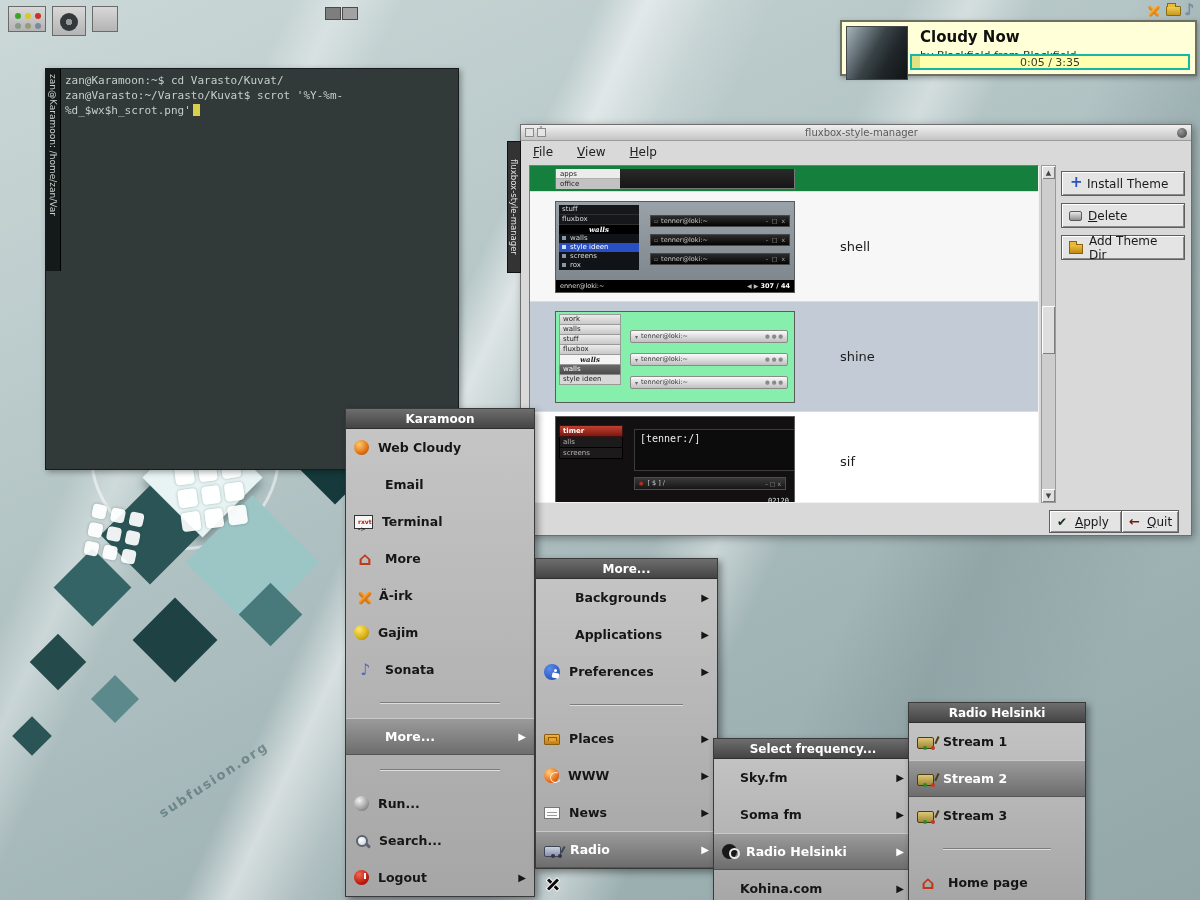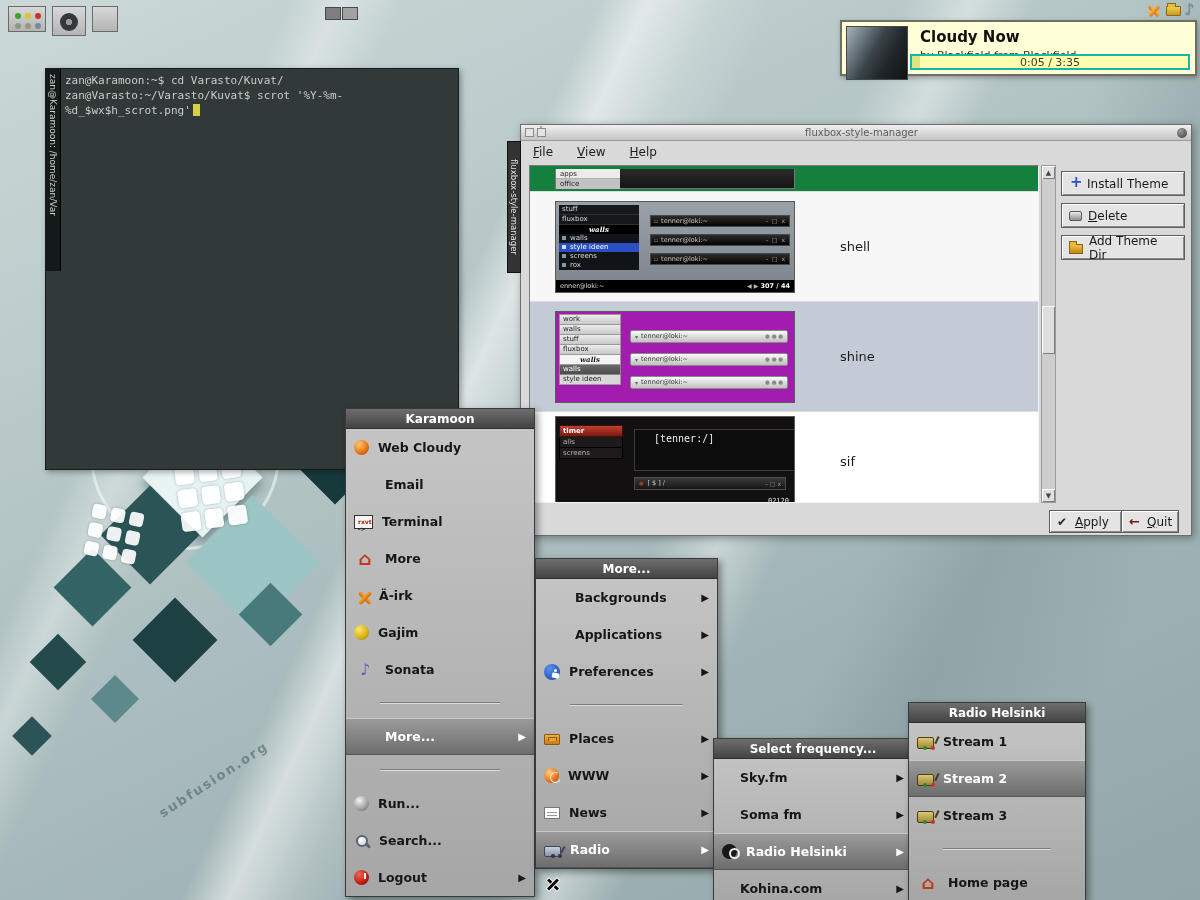--- a/index.html
+++ b/index.html
@@ -110,39 +110,39 @@
   .shp-tb { height:12px; background:linear-gradient(#2c2c2c,#040404); border:1px solid #484848; color:#c8c8c8;
     font-size:6.5px; display:flex; align-items:center; padding:0 3px; margin-bottom:7px; white-space:nowrap; }
   .shp-tb::before { content:"▫"; margin-right:3px; font-size:6px; color:#8a8a8a; }
   .shp-tb::after { content:"- □ x"; margin-left:auto; font-size:6px; letter-spacing:1px; color:#aaa; }
   .shp-status { position:absolute; left:0; right:0; bottom:0; height:12px; background:#000; color:#ddd; font-size:6.5px;
     display:flex; align-items:center; justify-content:space-between; padding:0 4px; }
   .shp-pager { font-weight:bold; color:#fff; }
   .shp-pager::before { content:"◀ ▶  "; font-size:6px; color:#bbb; }
 
   
-  .prev-shine { background:#a21caf; }
+  .prev-shine { background:#86efac; }
   .snp-menu { position:absolute; left:3px; top:2px; width:62px; font-size:7px; color:#1e1e1e; line-height:9px; }
   .snp-top { background:linear-gradient(#ececec,#c8c8c8); border:1px solid #9a9a9a; border-bottom:none; padding:0 3px; }
   .snp-title { background:#f4f4f4; border:1px solid #9a9a9a; font-family:"DejaVu Serif", serif; font-style:italic; font-weight:bold; text-align:center; }
   .snp-dark { background:linear-gradient(#6a6a6a,#4c4c4c); color:#fff; border:1px solid #888; border-top:none; padding:0 3px; }
   .snp-lite { background:#d8d8d8; border:1px solid #9a9a9a; border-top:none; padding:0 3px; }
   .snp-wins { position:absolute; left:74px; top:18px; width:158px; }
   .snp-tb { height:13px; background:linear-gradient(#fbfbfb,#c0c0c0); border:1px solid #8a8a8a; border-radius:2px;
     margin-bottom:10px; display:flex; align-items:center; font-size:6.5px; color:#333; padding:0 4px; white-space:nowrap; }
   .snp-tb::before { content:"▾"; margin-right:3px; font-size:6px; color:#666; }
   .snp-tb::after { content:"● ● ●"; margin-left:auto; font-size:5.5px; color:#8a8a8a; }
 
   
   .prev-sif { background:#121010; }
   .sfp-menu { position:absolute; left:3px; top:8px; width:64px; font-size:7px; line-height:10px; }
   .sfp-title { background:linear-gradient(#c04030,#7e1810); color:#fff; padding:0 3px; font-weight:bold; border:1px solid #3a1210; }
   .sfp-item { background:#1c1a1a; color:#b8b4b4; padding:0 3px; border:1px solid #000; border-top:none; }
   .sfp-term { position:absolute; left:78px; top:12px; width:176px; height:42px; background:#0c0c0c; border:1px solid #3c3c3c;
-    color:#ececec; font-family:"DejaVu Sans Mono", monospace; font-size:10px; padding:3px 19px; }
+    color:#ececec; font-family:"DejaVu Sans Mono", monospace; font-size:10px; padding:3px 5px; }
   .sfp-tb { position:absolute; left:78px; top:60px; width:152px; height:13px; background:linear-gradient(#3a3a3a,#161616);
     border:1px solid #4c4c4c; color:#c8c8c8; font-size:6.5px; display:flex; align-items:center; padding:0 4px; }
   .sfp-tb::before { content:"●"; color:#b03020; font-size:5px; margin-right:4px; }
   .sfp-tb::after { content:"– □ x"; margin-left:auto; font-size:6px; color:#999; }
   .sfp-pager { position:absolute; right:5px; bottom:2px; color:#e0e0e0; font-size:7px; font-family:"DejaVu Sans Mono", monospace; }
 
   
   .vscroll { position:absolute; left:520px; top:40px; width:15px; height:338px; background:#cdcdcd;
     border:1px solid #9a9a9a; }
   .sb-btn { position:absolute; left:0; width:13px; height:13px; background:#e0e0e0;

